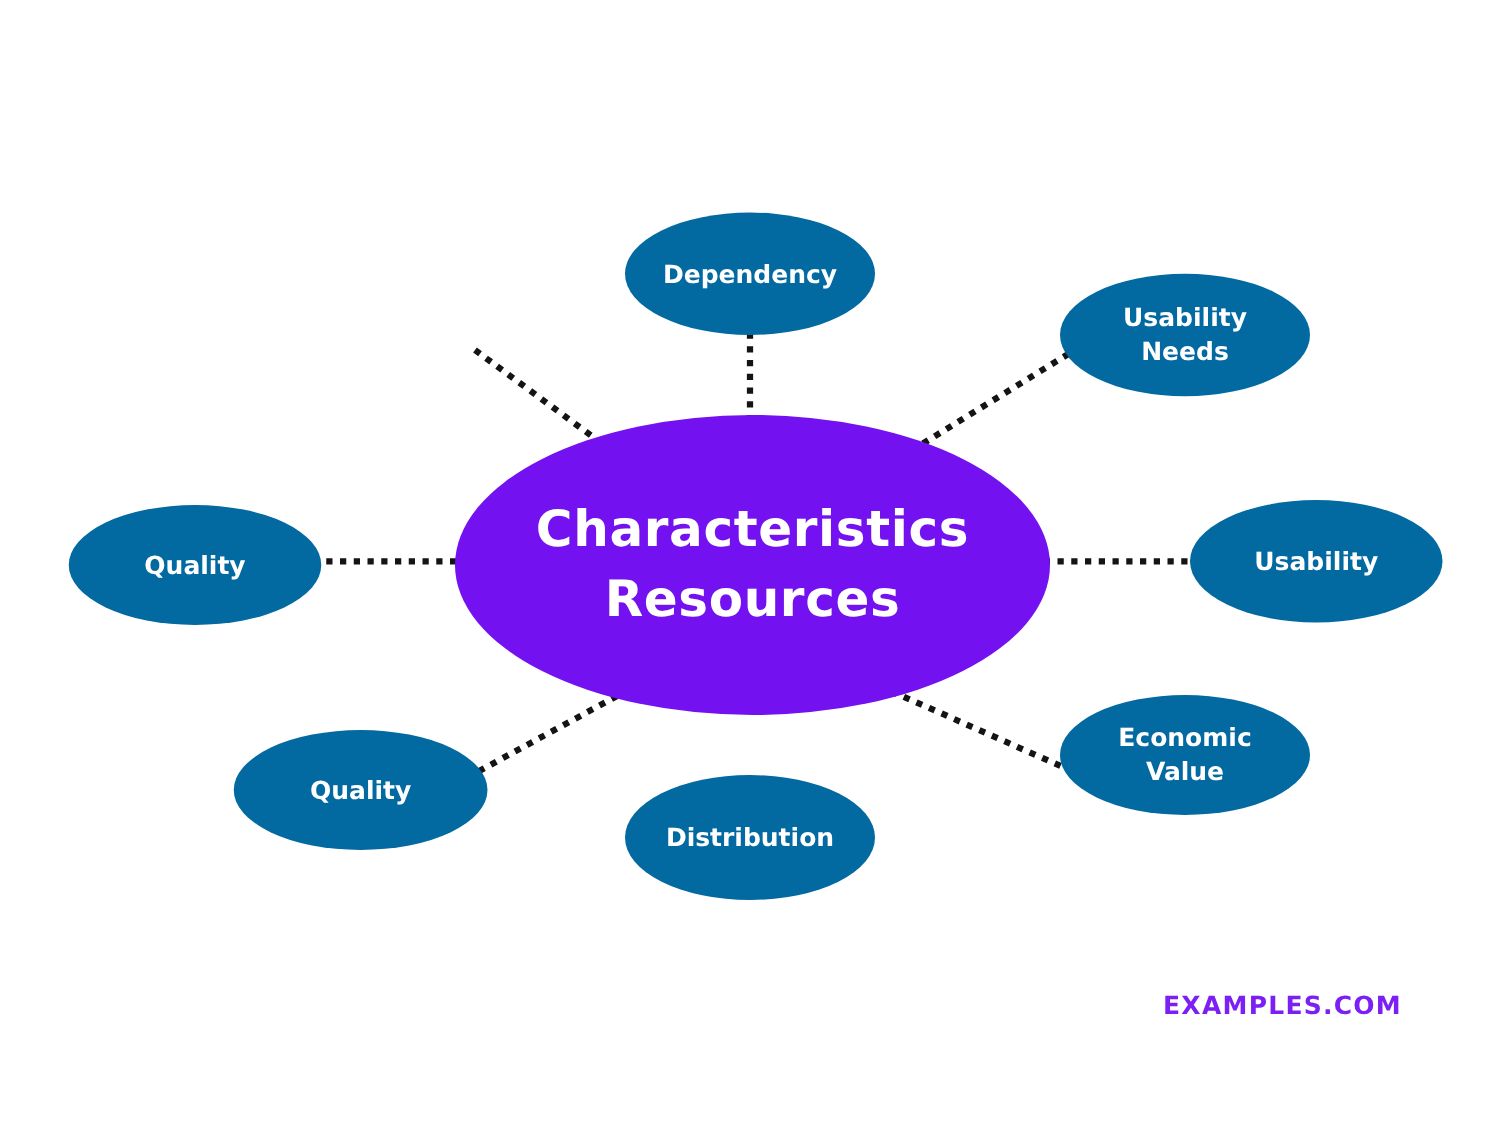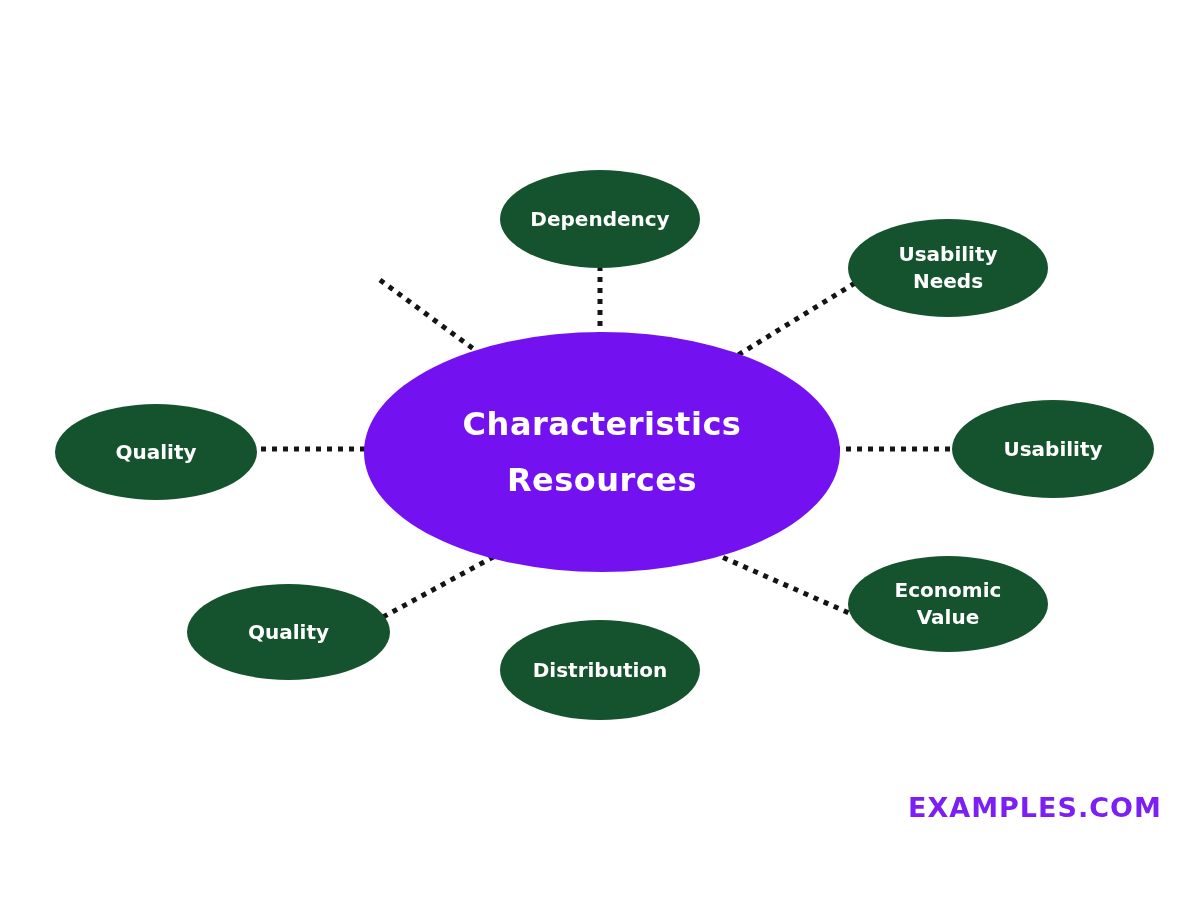--- a/index.html
+++ b/index.html
@@ -16,21 +16,21 @@
     width: 1200px; height: 900px;
   }
   .connectors {
     position: absolute;
     left: 0; top: 0;
     width: 1200px; height: 900px;
     pointer-events: none;
   }
   .node {
     position: absolute;
-    background: #14532d;
+    background: #0369a1;
     border-radius: 50%;
     display: flex;
     align-items: center;
     justify-content: center;
     text-align: center;
     color: #ffffff;
     font-weight: 700;
     font-size: 20px;
     line-height: 27px;
     padding: 0 24px;
@@ -49,33 +49,33 @@
     width: 476px; height: 240px;
     background: #7311f0;
     border-radius: 50%;
     display: flex;
     flex-direction: column;
     align-items: center;
     justify-content: center;
     text-align: center;
     color: #ffffff;
     font-weight: 800;
-    font-size: 32px;
+    font-size: 40px;
     line-height: 56px;
     letter-spacing: 0.5px;
   }
   .center-node span { display: block; }
   .brand {
     position: absolute;
     left: 908px; top: 792px;
     width: 236px;
     text-align: center;
     color: #7c1ff4;
     font-weight: 800;
-    font-size: 27px;
+    font-size: 20px;
     letter-spacing: 1px;
     white-space: nowrap;
   }
 </style>
 </head>
 <body>
 
 <div class="canvas">
 
   <svg class="connectors" width="1200" height="900" viewBox="0 0 1200 900" xmlns="http://www.w3.org/2000/svg">

